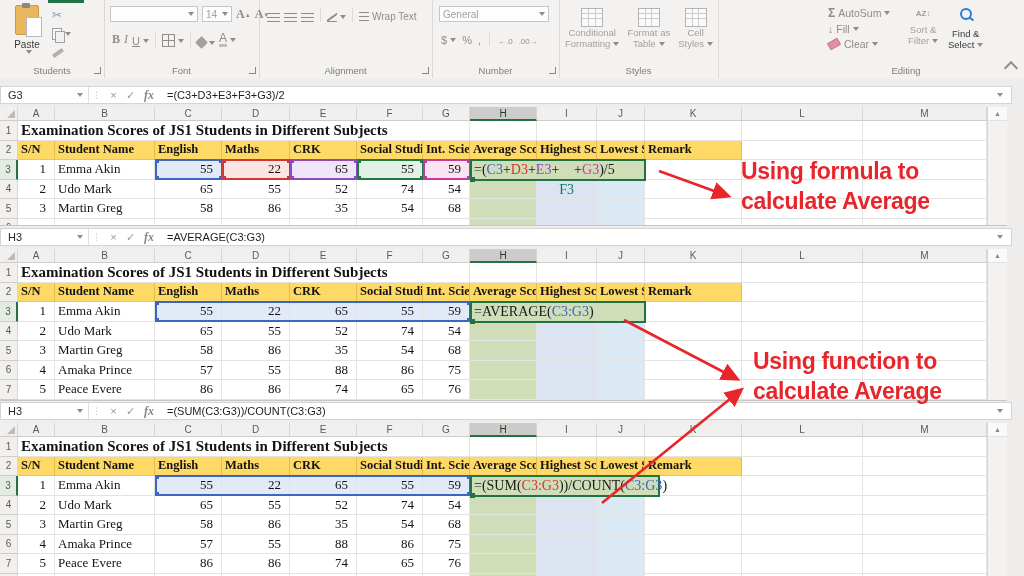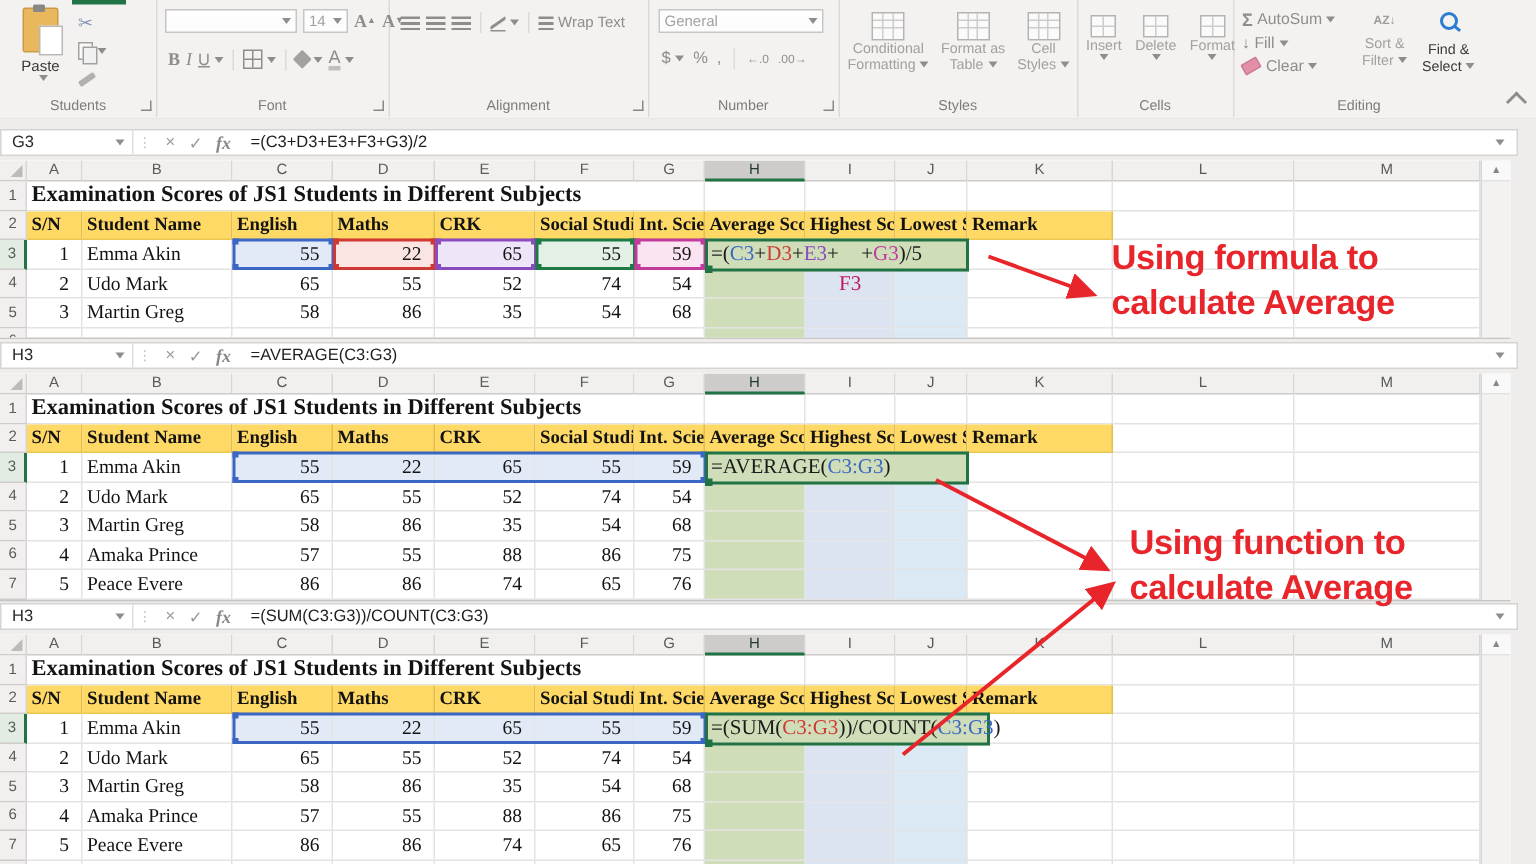--- a/index.html
+++ b/index.html
@@ -17,21 +17,21 @@
   .clip-clip{position:absolute;left:6px;top:-3px;width:8px;height:5px;background:#8a8886;border-radius:1px}
   .clip-page{position:absolute;right:-4px;bottom:-3px;width:14px;height:18px;background:#fff;border:1px solid #b9b7b5}
   .blabel{font-size:10px;margin-top:4px}
   .mini{position:absolute;left:52px;top:8px;display:flex;flex-direction:column;gap:6px}
   .mrow{display:flex;align-items:center;height:13px}
   .ic-cut{color:#8496b8;font-size:12px;line-height:12px}
   .ic-copy{position:relative;width:8px;height:10px;border:1px solid #a3a19f;background:#fafafa}
   .ic-copy::after{content:'';position:absolute;left:2px;top:2px;width:8px;height:10px;border:1px solid #a3a19f;background:#f1f1f1}
   .ic-brush{width:12px;height:4px;background:#b3b1af;border-radius:1px;transform:rotate(-35deg)}
   .combo{display:inline-flex;align-items:center;justify-content:space-between;background:#fdfdfd;border:1px solid #c8c6c4;height:16px;font-size:10px;color:#a3a19f;padding:0 3px;box-sizing:border-box}
-  .frow{position:absolute;display:flex;align-items:center;gap:4px}
+  .frow{position:absolute;display:flex;align-items:flex-end;gap:4px}
   .fbtn{font-size:11px;color:#8f8d8b;display:inline-flex;align-items:center}
   .fbtn b{font-family:"Liberation Serif",serif;font-size:12px}
   .fbtn i{font-family:"Liberation Serif",serif;font-size:12px}
   .fbtn u{font-size:11px}
   .vsep{width:1px;height:14px;background:#dcdad8;margin:0 2px}
   .hbars{display:inline-block;width:13px;height:9px;background:repeating-linear-gradient(to bottom,#8f8d8b 0 1.5px,transparent 1.5px 4px)}
   .hbars.sm{width:10px}
   .ic-borders{display:inline-block;width:11px;height:11px;border:1px solid #8f8d8b;background:
     linear-gradient(#8f8d8b,#8f8d8b) 50% 0/1px 100% no-repeat,
     linear-gradient(#8f8d8b,#8f8d8b) 0 50%/100% 1px no-repeat}
@@ -229,40 +229,20 @@
       </span>
       <span class="stybtn">
         <span class="ic-grid"></span>
         <span>Cell</span>
           <span><span>Styles</span><span class="car"></span></span>
       </span>
     </div>
     <span class="glabel">Styles</span>
   </div>
 
-  <div class="grp" style="left:718px;width:104px">
-    <div class="frow" style="left:6px;top:10px;gap:9px;align-items:flex-start">
-      <span class="stybtn">
-          <span class="ic-cells"></span>
-          <span>Insert</span>
-          <span class="car" style="margin-left:0"></span>
-        </span>
-      <span class="stybtn">
-          <span class="ic-cells"></span>
-          <span>Delete</span>
-          <span class="car" style="margin-left:0"></span>
-        </span>
-      <span class="stybtn">
-          <span class="ic-cells"></span>
-          <span>Format</span>
-          <span class="car" style="margin-left:0"></span>
-        </span>
-    </div>
-    <span class="glabel">Cells</span>
-  </div>
 
   <div class="grp" style="left:822px;width:168px;border-right:none">
     <div class="frow" style="left:6px;top:6px;flex-direction:column;align-items:flex-start;gap:3px">
       <span class="fbtn dark" style="font-size:10.5px">
           <b style="font-family:'Liberation Sans',sans-serif;margin-right:3px">Σ</b>
           <span>AutoSum</span>
           <span class="car"></span>
         </span>
       <span class="fbtn gray" style="font-size:10.5px">
           <span style="margin-right:3px">↓</span>
@@ -388,21 +368,21 @@
           <div class="hdl" style="background: rgb(193, 58, 158); left: calc(100% - 2px); top: calc(100% - 2px);"></div>
         </div>
         <div class="fml" style="left: 470px; top: 52px; width: 176px; height: 21.5px;">
           <span style="color: rgb(26, 26, 26);">=(</span>
           <span style="color: rgb(59, 102, 196);">C3</span>
           <span style="color: rgb(26, 26, 26);">+</span>
           <span style="color: rgb(208, 57, 51);">D3</span>
           <span style="color: rgb(26, 26, 26);">+</span>
           <span style="color: rgb(138, 75, 191);">E3</span>
           <span style="color: rgb(26, 26, 26);">+</span>
-          <span style="color: #be185d; margin-top: 40px;">F3</span>
+          <span style="color: #0f766e; margin-top: 40px;">F3</span>
           <span style="color: rgb(26, 26, 26);">+</span>
           <span style="color: rgb(193, 58, 158);">G3</span>
           <span style="color: rgb(26, 26, 26);">)/5</span>
           <span class="h8"></span>
         </div>
         <div class="rh" style="left: 0px; top: 72.5px; width: 18px; height: 19.5px;">4</div>
         <div class="c num" style="left: 18px; top: 72.5px; width: 37px; height: 19.5px; padding-left: 0px;">2</div>
         <div class="c" style="left: 55px; top: 72.5px; width: 100px; height: 19.5px; padding-left: 3px;">Udo Mark</div>
         <div class="c num" style="left: 155px; top: 72.5px; width: 67px; height: 19.5px; padding-left: 0px;">65</div>
         <div class="c num" style="left: 222px; top: 72.5px; width: 68px; height: 19.5px; padding-left: 0px;">55</div>

